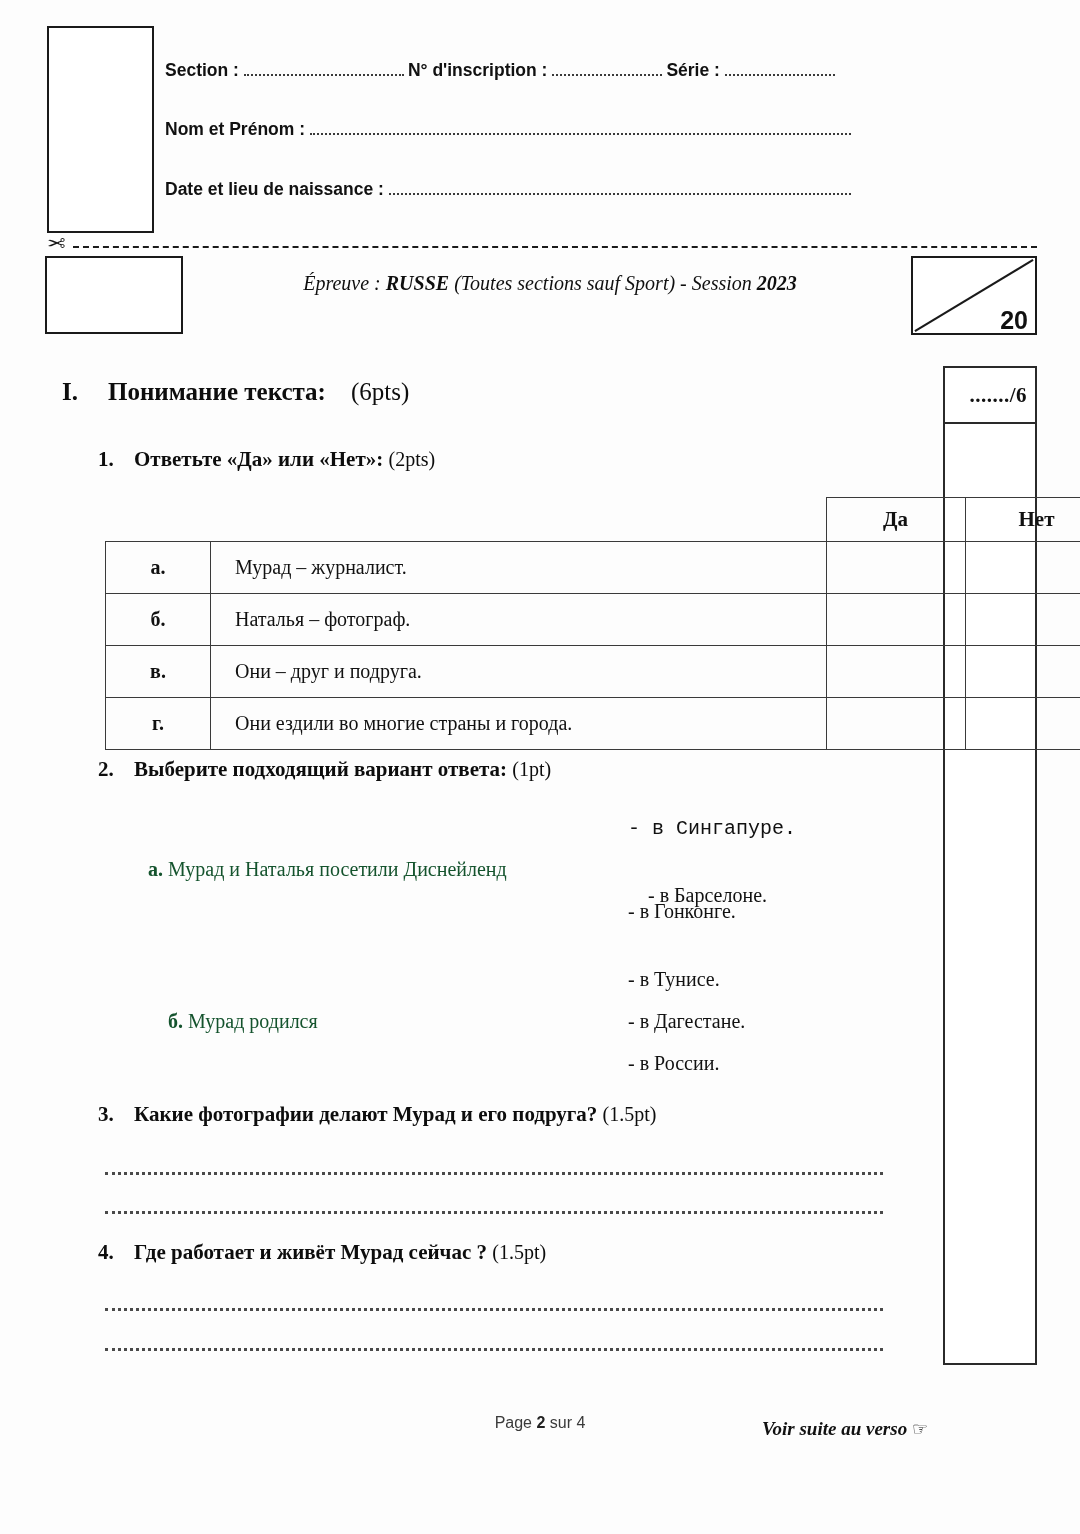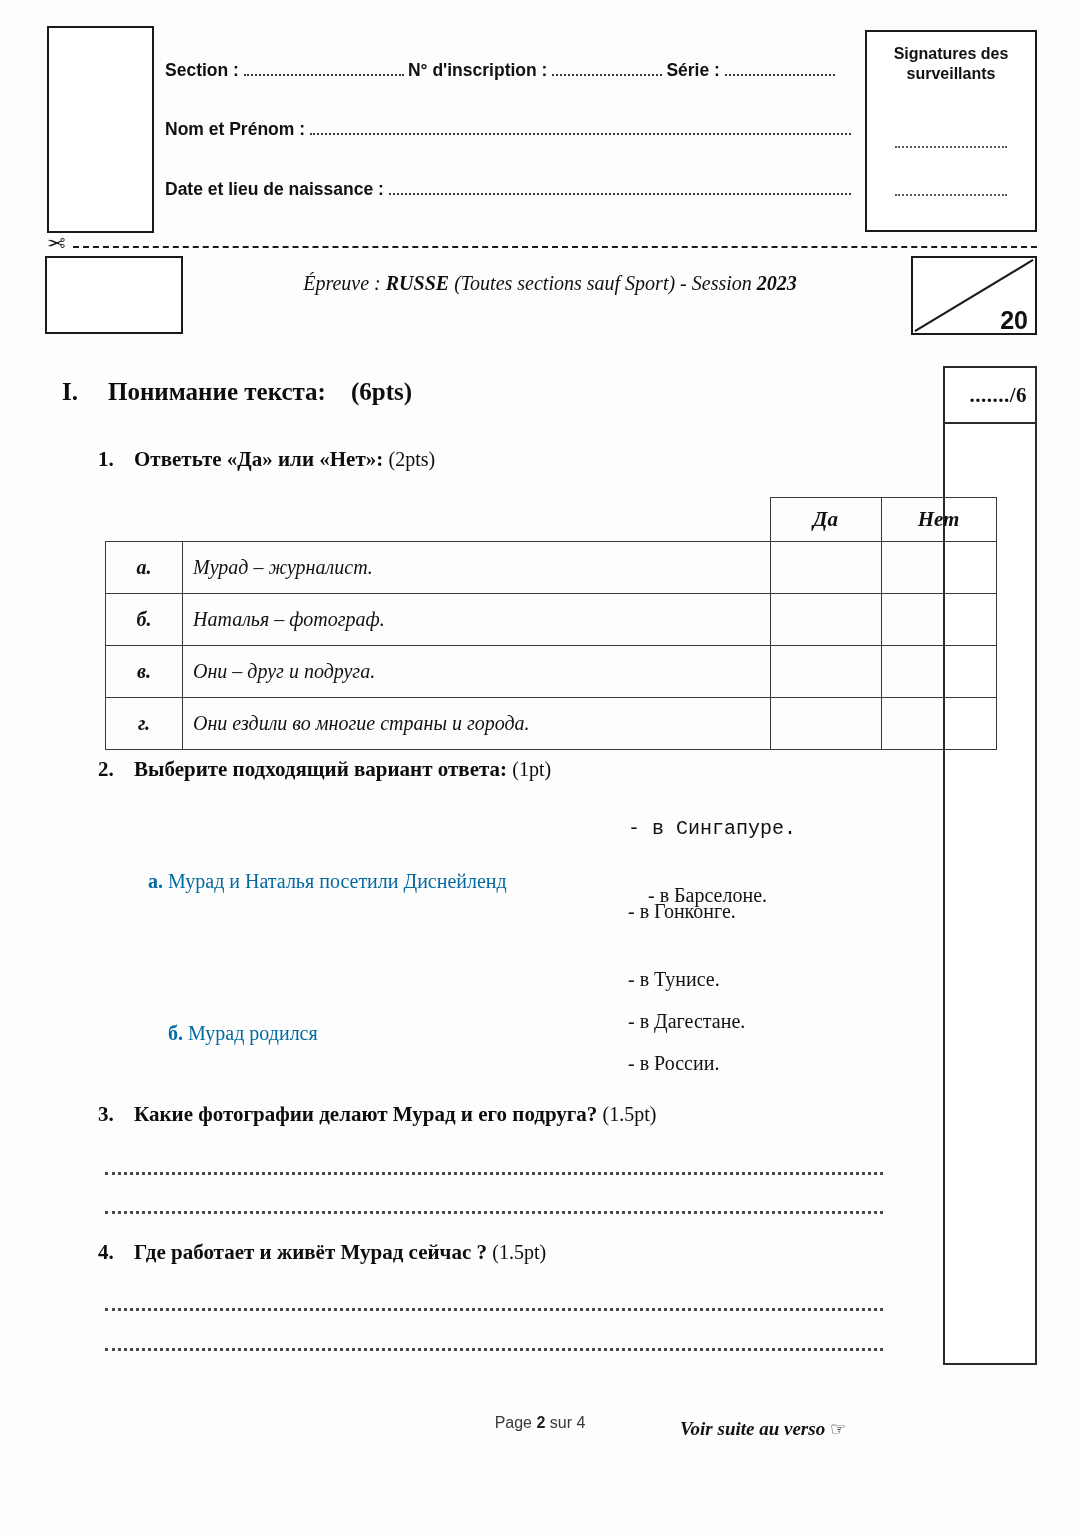--- a/index.html
+++ b/index.html
@@ -139,21 +139,21 @@
     letter-spacing: 0.5px;
   }
 
   
   .sec-title {
     left: 62px; top: 378px; width: 700px;
     font-weight: bold; font-size: 25px; color: #0d0d0d;
     white-space: nowrap;
   }
   .sec-title .num { display: inline-block; width: 46px; }
-  .sec-title .pts { font-weight: bold; }
+  .sec-title .pts { font-weight: normal; }
 
   .q {
     font-weight: bold;
     font-size: 21px;
     color: #0d0d0d;
     white-space: nowrap;
   }
   .q .num { display: inline-block; width: 36px; }
   .q .pts { font-weight: normal; font-size: 20px; }
 
@@ -169,65 +169,64 @@
   table.yn {
     border-collapse: collapse;
     width: 808px;
     table-layout: fixed;
     font-size: 20px;
     color: #111;
   }
   table.yn td, table.yn th {
     border: 1.6px solid #3a3a3a;
     height: 51px;
-    padding: 0 10px;
+    padding: 0 24px;
     font-weight: normal;
     text-align: left;
     vertical-align: middle;
-    font-style: italic;
   }
   table.yn .c-letter { width: 57px; text-align: center; font-weight: bold; }
   table.yn .c-stmt   { width: 567px; }
   table.yn .c-yes    { width: 90px; }
   table.yn .c-no     { width: 94px; }
   table.yn thead th {
     text-align: center;
     font-weight: bold;
     height: 43px;
     font-size: 21px;
   }
   table.yn thead th.blank {
     border: none;
   }
 
   
   .mc { position: absolute; }
   .mc .stem {
     position: absolute;
-    font-size: 20px; color: #0369a1; white-space: nowrap; margin-top: 12px;
+    font-size: 20px; color: #14532d; white-space: nowrap;
   }
   .mc .stem b { font-weight: bold; }
   .mc .opt {
     position: absolute;
     font-size: 20px; color: #111; white-space: nowrap;
   }
 
   .mcA { left: 0; top: 0; }
   .mcB { left: 0; top: 0; }
 
   
   .ansline {
     left: 105px; width: 778px; height: 3px;
     border-bottom: 3px dotted #4a4a4a;
   }
 
   
   .verso {
     left: 680px; top: 1418px; width: 330px;
-    text-align: left;
+    text-align: center;
     font-style: italic; font-weight: bold; font-size: 19px; color: #111;
     white-space: nowrap;
   }
   .verso .hand { font-style: normal; font-family: "DejaVu Sans", sans-serif; font-size: 18px; }
   .pagenum {
     left: 0; top: 1414px; width: 1080px;
     text-align: center;
     font-family: "Liberation Sans", "DejaVu Sans", sans-serif;
     font-size: 16px; color: #3a3a3a;
   }
@@ -256,25 +255,20 @@
       <span class="dots"></span>
     </div>
 
     <div class="field-row r3">
       <span class="fl">Date et lieu de naissance :</span>
       <span class="dots"></span>
     </div>
 
   </div>
 
-  <div class="abs hdr-sigbox">
-    <div class="sig-title">Signatures des surveillants</div>
-    <div class="sig-line l1"></div>
-    <div class="sig-line l2"></div>
-  </div>
 
   <div class="abs cut-row">
     <span class="scissors">✂</span>
     <span class="cut-dash"></span>
   </div>
 
   <div class="abs title-leftbox"></div>
 
   <div class="abs exam-title">
     <span>Épreuve : </span><b>RUSSE</b><span> (Toutes sections sauf Sport) - Session </span><b>2023</b>

